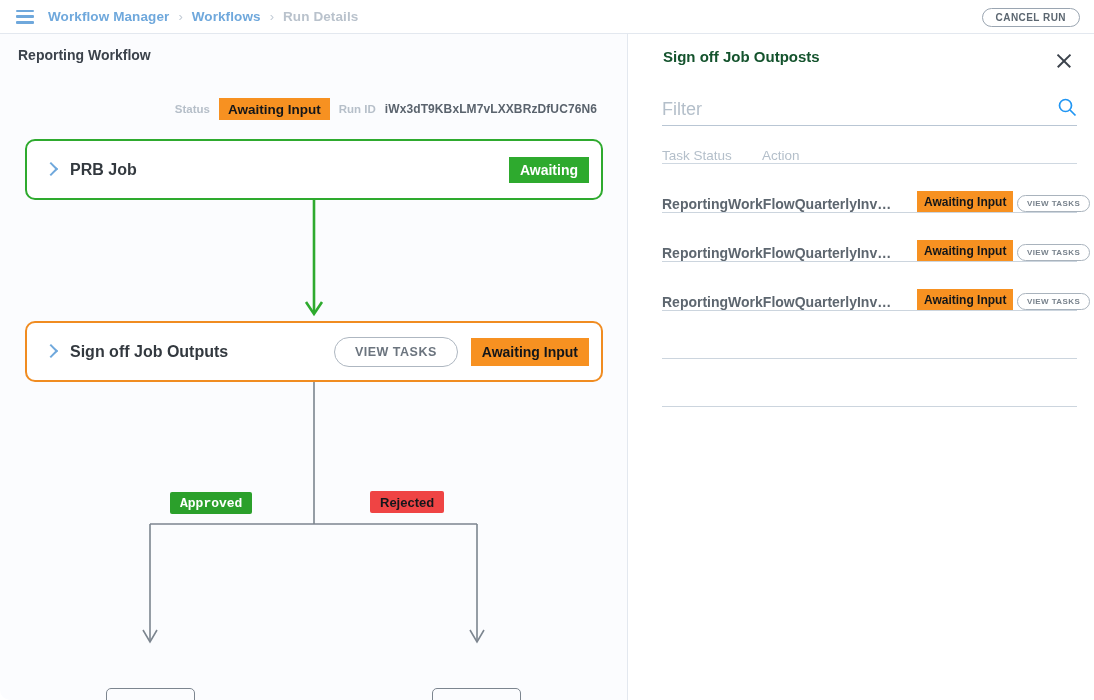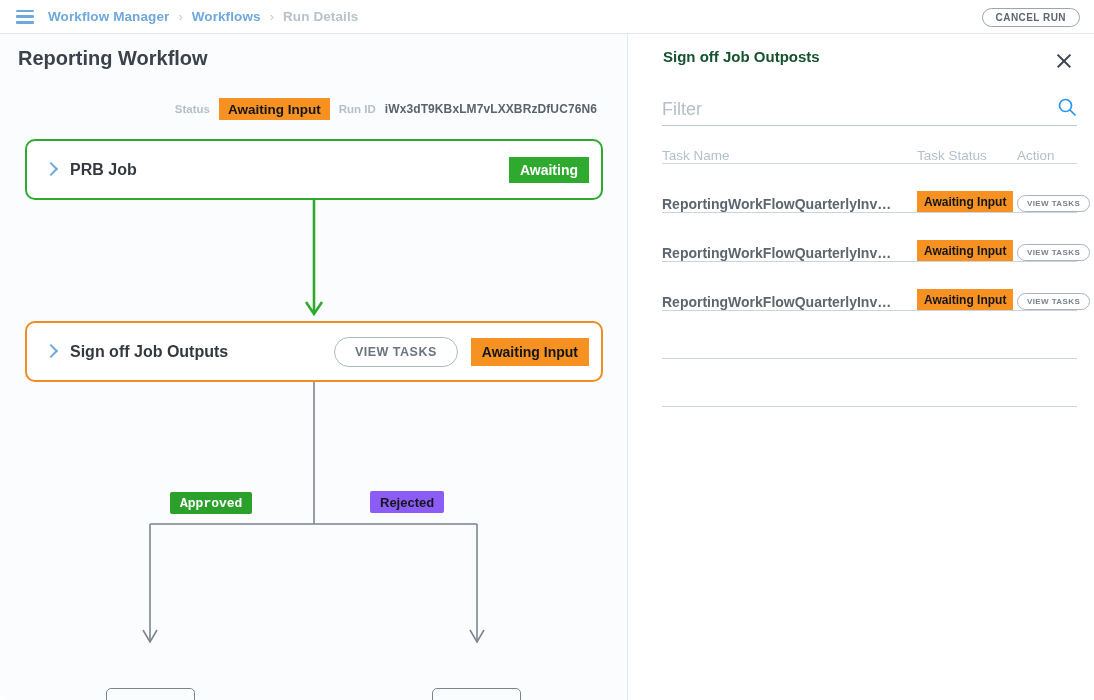--- a/index.html
+++ b/index.html
@@ -52,37 +52,37 @@
 
   
   .left-panel {
     position: absolute; left: 0; top: 34px;
     width: 628px; height: 666px;
     background: #fbfcfe;
     border-right: 1px solid #e3e8ef;
   }
   .wf-title {
     position: absolute; left: 18px; top: 13px;
-    font-size: 20px; font-weight: bold; color: #3b424b;
+    font-size: 14px; font-weight: bold; color: #3b424b;
   }
   .status-row {
     position: absolute; right: 30px; top: 64px;
     display: flex; align-items: center; gap: 9px;
   }
   .meta-label { font-size: 11.5px; font-weight: bold; color: #b6bfc9; }
   .run-id { font-size: 12px; font-weight: bold; color: #5a636d; letter-spacing: .1px; }
 
   .badge {
     display: inline-flex; align-items: center; justify-content: center;
     font-weight: bold; white-space: nowrap;
   }
   .badge-awaiting { background: #f79121; color: #13161a; }
   .badge-completed { background: #2eaa2e; color: #ffffff; }
   .badge-approved { background: #2ba02b; color: #ffffff; font-family: Liberation Mono, monospace; }
-  .badge-rejected { background: #8b5cf6; color: #14171b; }
+  .badge-rejected { background: #ef4444; color: #14171b; }
 
   
   .canvas { position: absolute; left: 0; top: 0; width: 628px; height: 666px; }
 
   .node {
     position: absolute;
     background: #ffffff;
     display: flex; align-items: center;
     border-radius: 10px;
   }
@@ -286,21 +286,20 @@
       <span class="search-icon">
         <svg width="20" height="20" viewBox="0 0 20 20" fill="none">
           <circle cx="8.5" cy="8.5" r="6" stroke="#2196f3" stroke-width="1.7"></circle>
           <line x1="13" y1="13" x2="18.5" y2="18.5" stroke="#2196f3" stroke-width="1.7"></line>
         </svg>
       </span>
     </div>
 
     <div class="tbl">
       <div class="tbl-head">
-        <div class="th th-name">Task Name</div>
         <div class="th th-status">Task Status</div>
         <div class="th th-action">Action</div>
       </div>
 
       <div class="tbl-row">
         <div class="td-name">ReportingWorkFlowQuarterlyInv…</div>
         <div class="td-status">
           <span class="badge badge-awaiting">Awaiting Input</span>
         </div>
         <div class="td-action">

